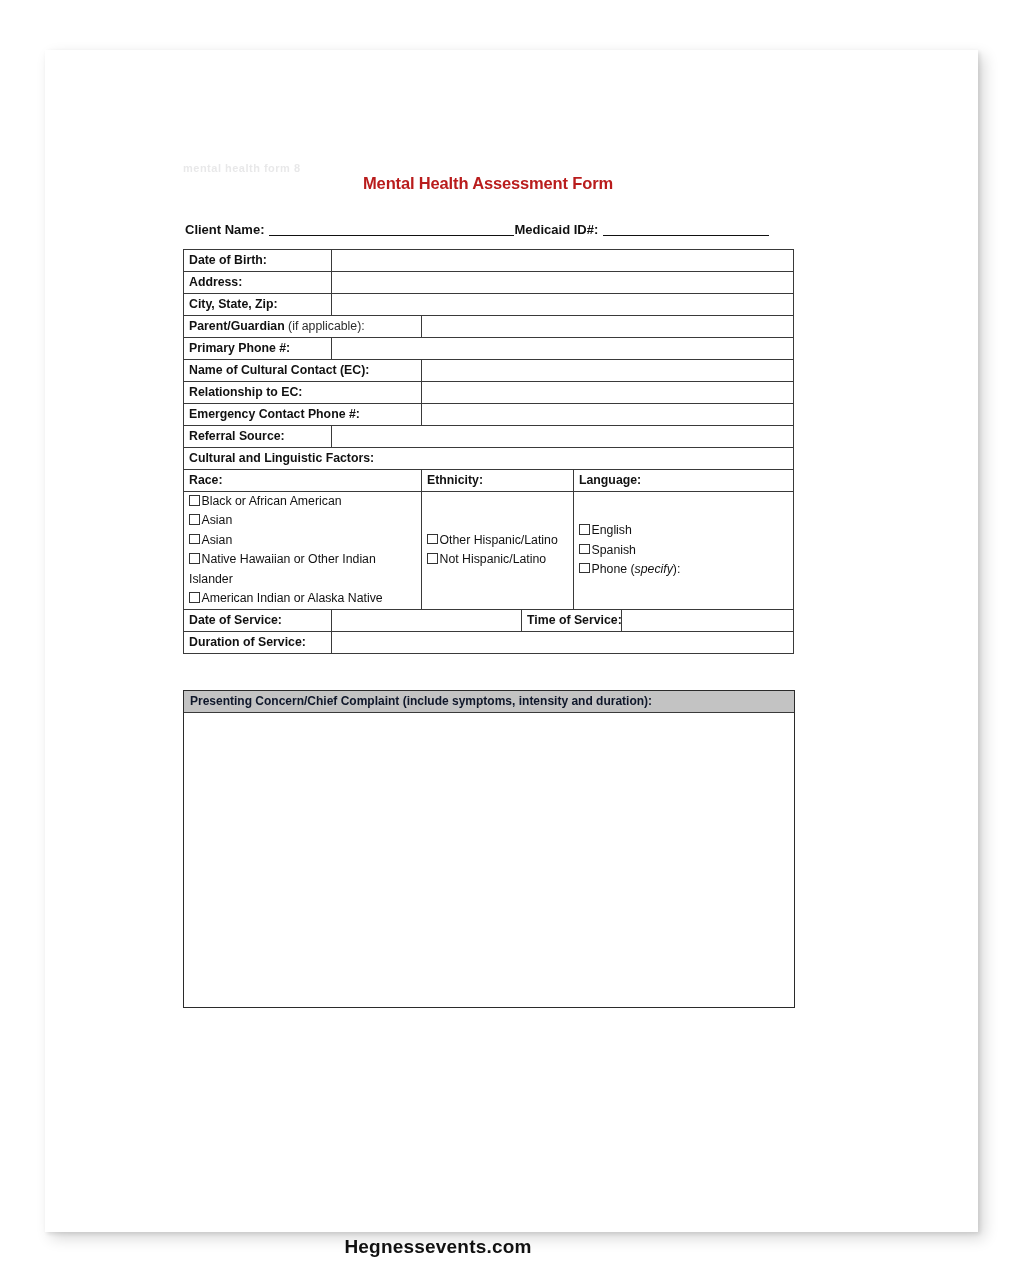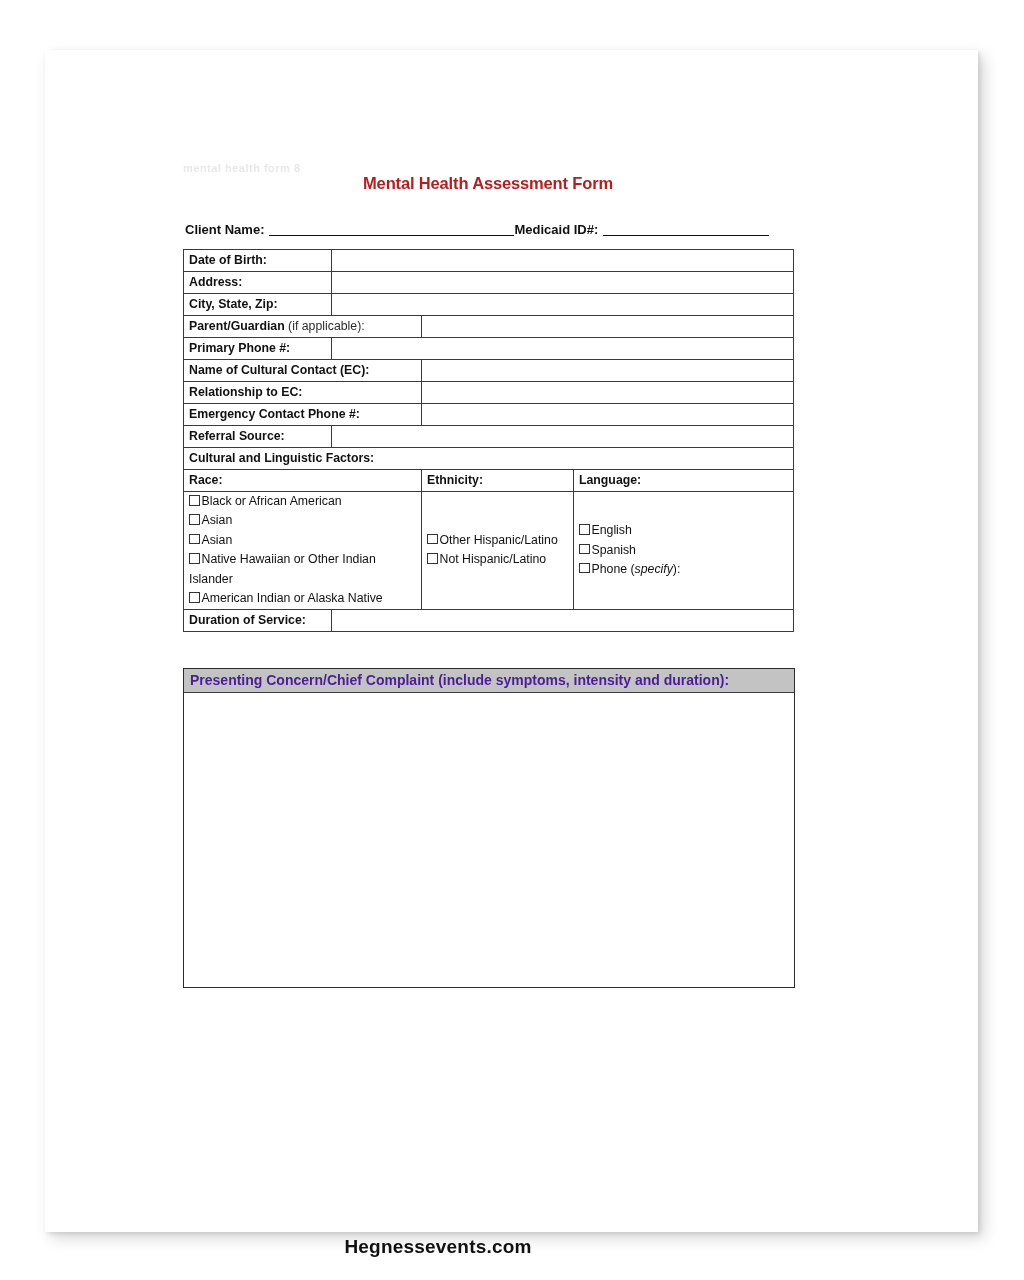--- a/index.html
+++ b/index.html
@@ -135,23 +135,23 @@
 
   
   #concern-block {
     margin-top: 36px;
     width: 610px;
     border: 1.6px solid #2b2b2b;
   }
   #concern-head {
     background: #c3c3c3;
     border-bottom: 1.4px solid #3a3a3a;
-    font-size: 14px;
-    font-weight: bold;
-    color: #4c1d95;
+    font-size: 12px;
+    font-weight: bold;
+    color: #0f172a;
     padding: 3px 0 4px 6px;
   }
   #concern-area {
     height: 294px;
     background: #ffffff;
   }
 
   
   #footer-watermark {
     position: absolute;
@@ -264,20 +264,26 @@
             <div class="cb-row"><span class="box"></span><span>Not Hispanic/Latino</span></div>
           </td>
 
           <td class="col-body" colspan="2">
             <div class="cb-row"><span class="box"></span><span>English</span></div>
             <div class="cb-row"><span class="box"></span><span>Spanish</span></div>
             <div class="cb-row"><span class="box"></span><span>Phone (</span><i>specify</i><span>):</span></div>
           </td>
         </tr>
 
+        <tr>
+          <td class="lbl">Date of Service:</td>
+          <td class="blank" colspan="2"></td>
+          <td class="lbl" colspan="2">Time of Service:</td>
+          <td class="blank"></td>
+        </tr>
 
         <tr>
           <td class="lbl">Duration of Service:</td>
           <td class="blank" colspan="5"></td>
         </tr>
 
       </tbody>
     </table>
 
     <div id="concern-block">

